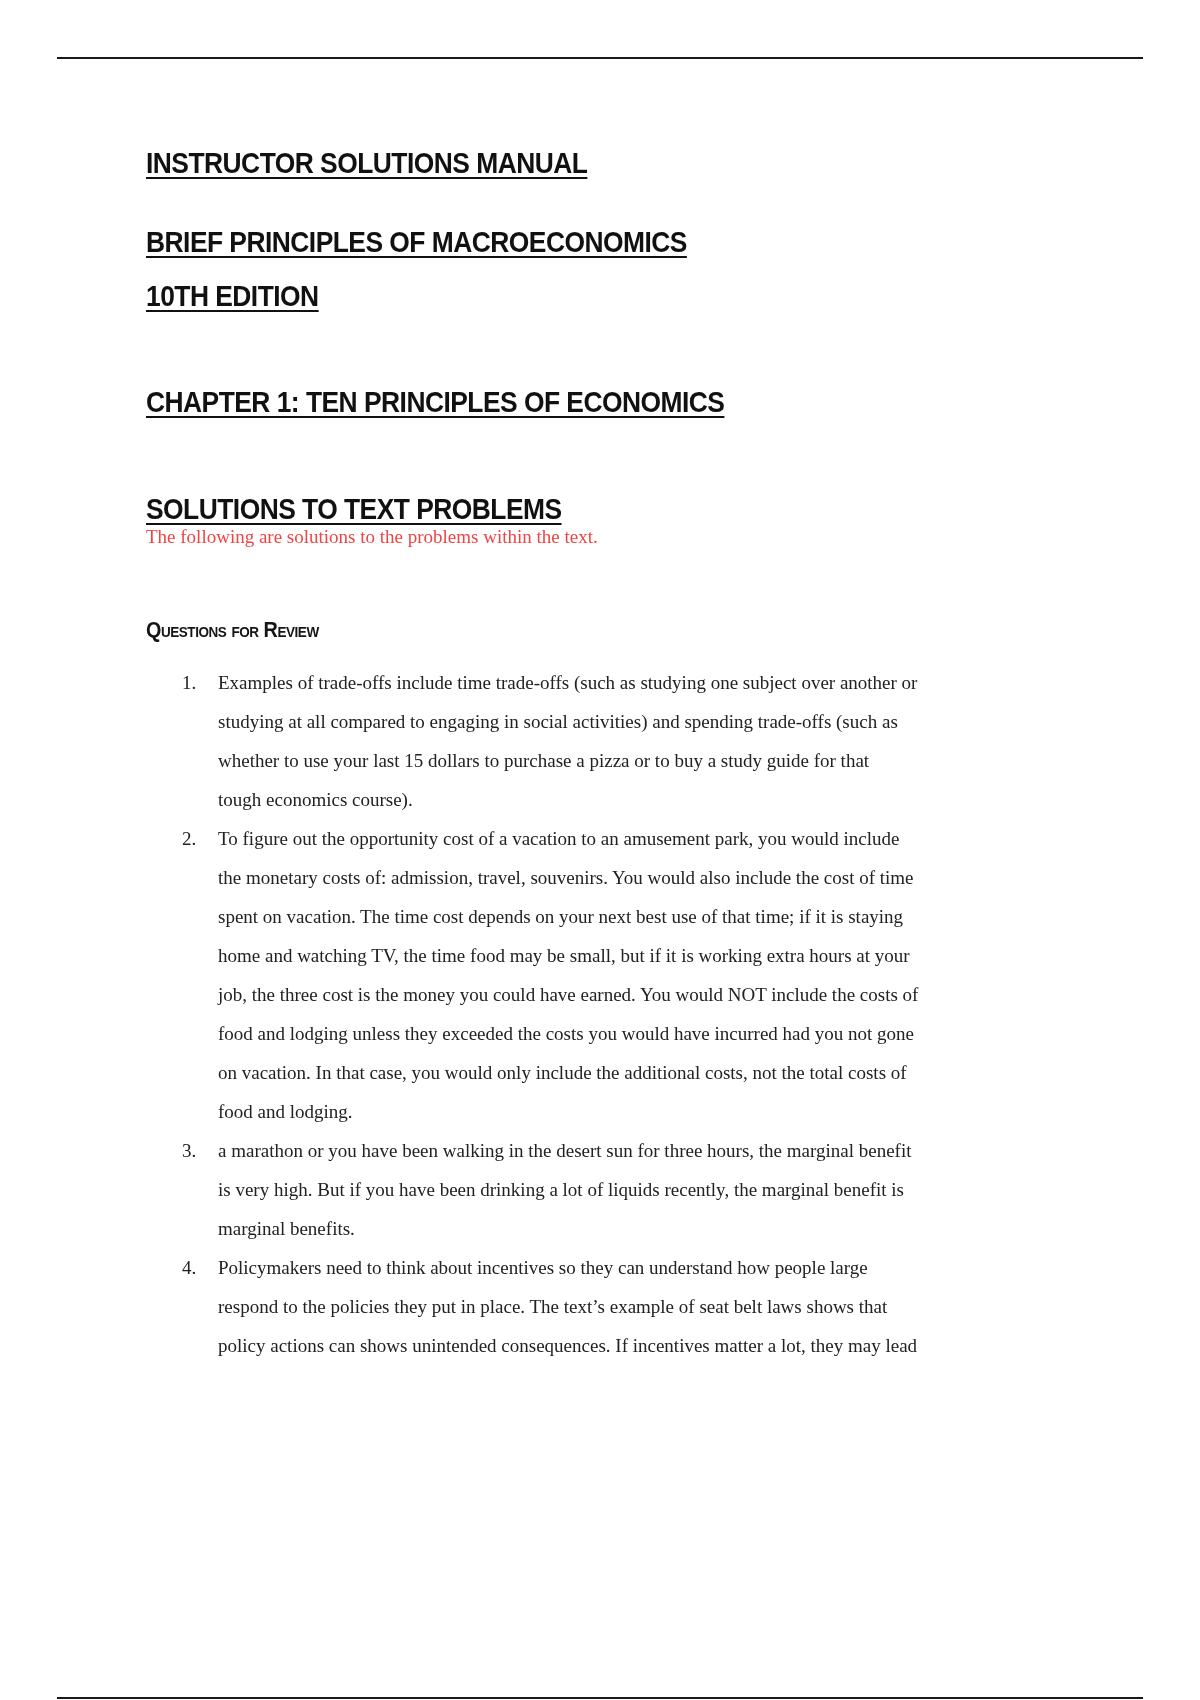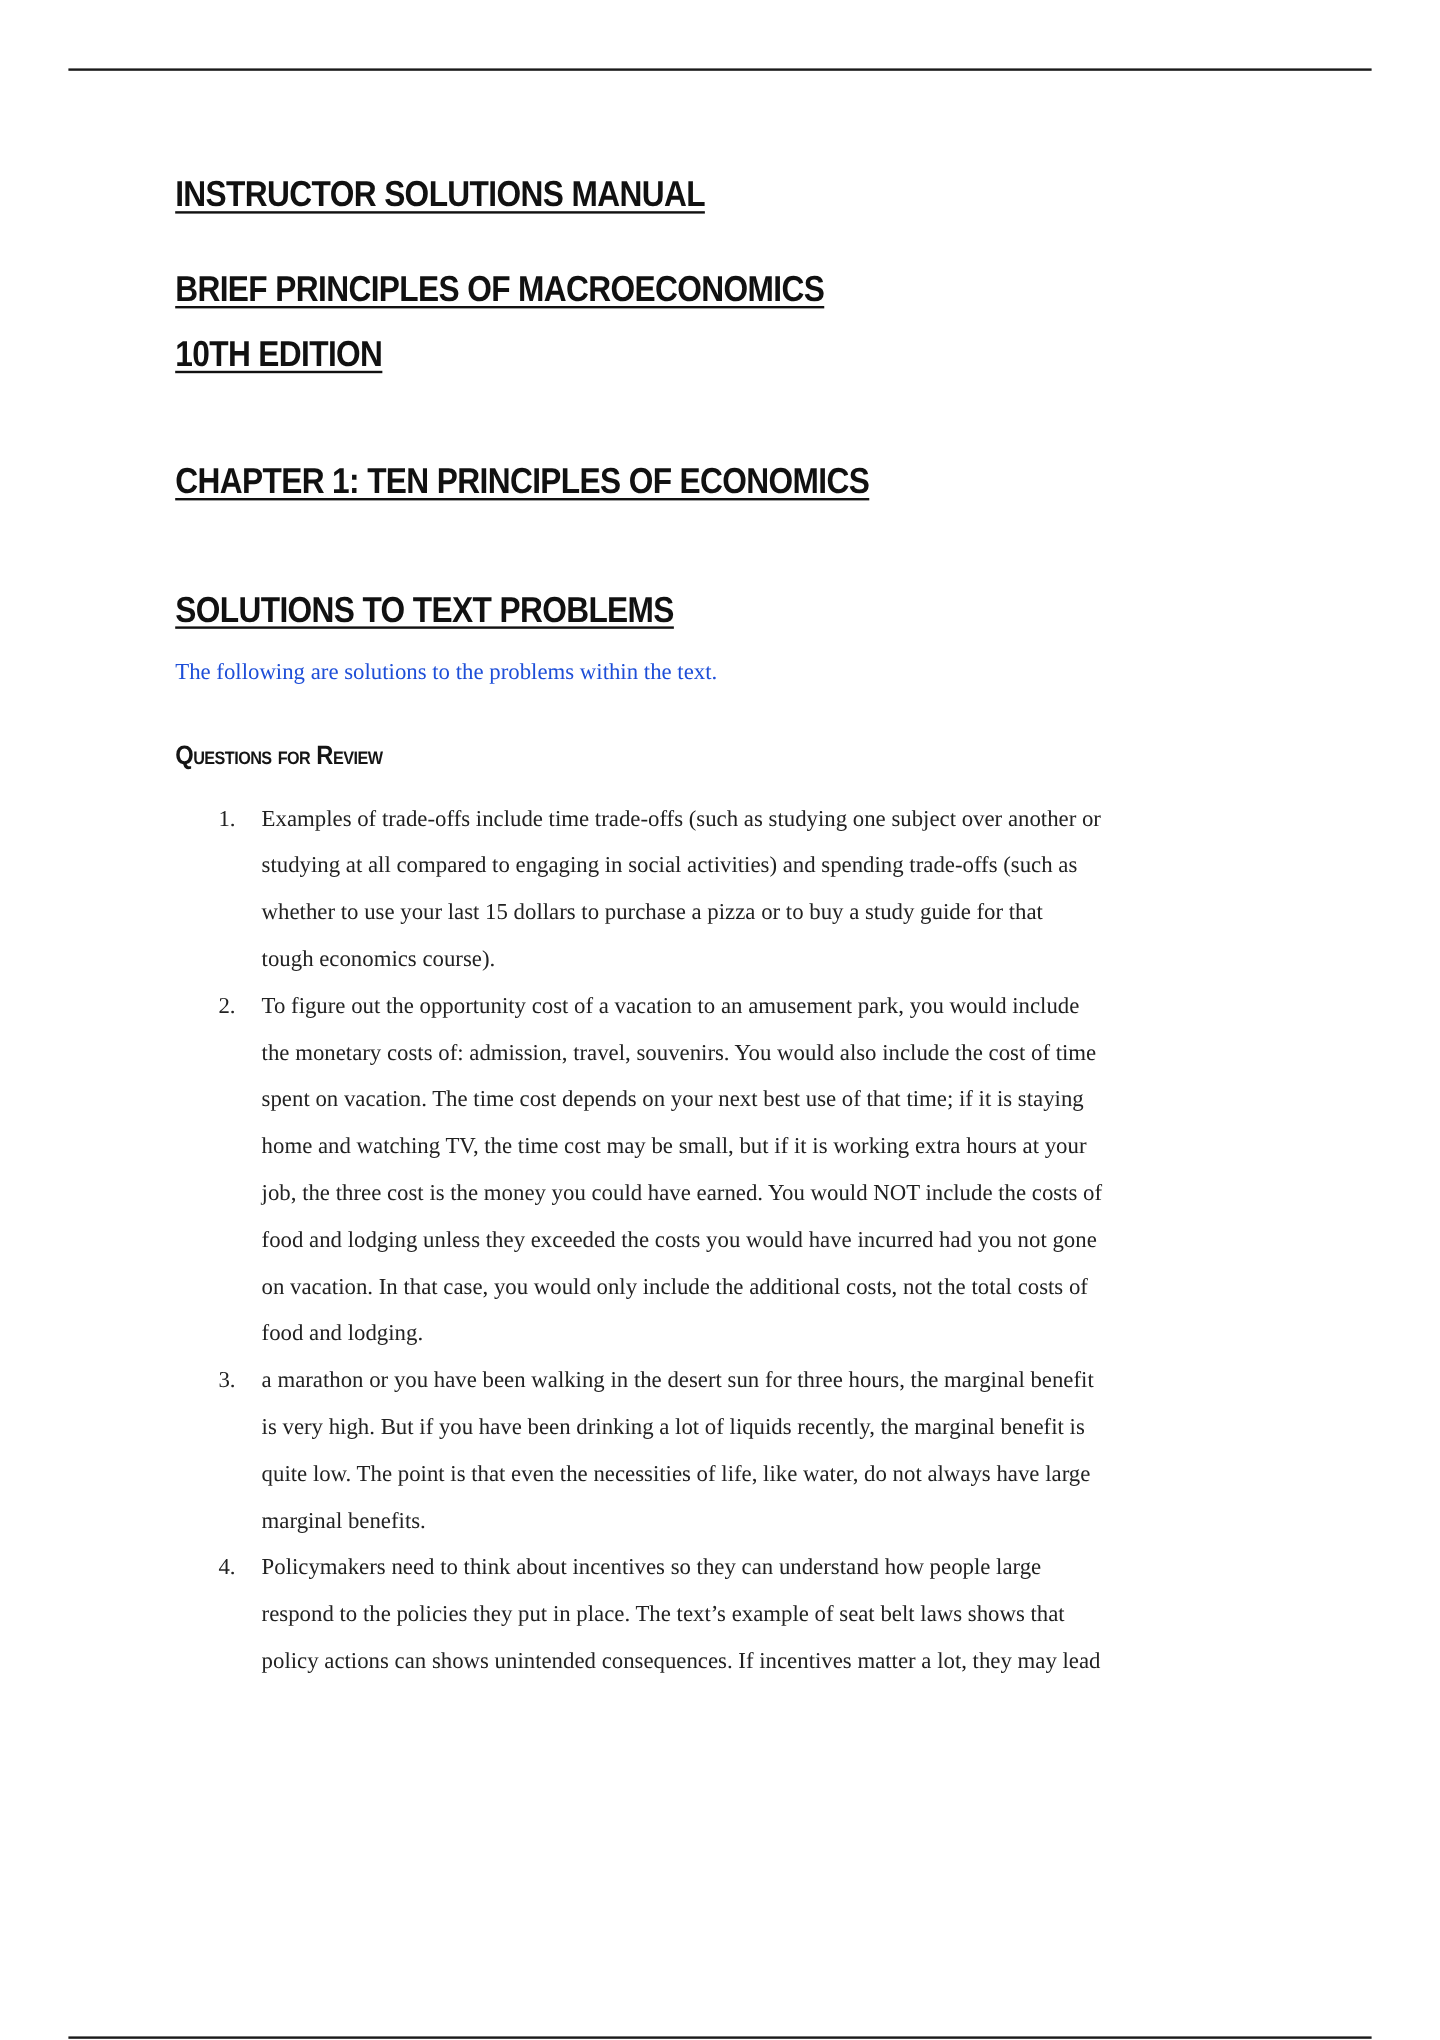--- a/index.html
+++ b/index.html
@@ -48,24 +48,24 @@
     }
     .h-manual { top: 146px; }
     .h-brief { top: 225px; }
     .h-edition { top: 279px; }
     .h-chapter { top: 385px; }
     .h-solutions { top: 492px; }
 
     .intro {
       position: absolute;
       left: 0;
-      top: 550px;
+      top: 526px;
       font-size: 19px;
       white-space: nowrap;
-      color: #1d4ed8;
+      color: #ef4444;
     }
     .subhead {
       position: absolute;
       left: 0;
       top: 617px;
       font-family: "Liberation Sans", "DejaVu Sans", sans-serif;
       font-weight: bold;
       font-size: 22px;
       font-variant: small-caps;
       letter-spacing: -0.5px;
@@ -124,31 +124,30 @@
       <span class="qline">Examples of trade-offs include time trade-offs (such as studying one subject over another or</span>
       <span class="qline">studying at all compared to engaging in social activities) and spending trade-offs (such as</span>
       <span class="qline">whether to use your last 15 dollars to purchase a pizza or to buy a study guide for that</span>
       <span class="qline">tough economics course).</span>
     </li>
     <li class="qitem">
       <span class="qnum">2.</span>
       <span class="qline">To figure out the opportunity cost of a vacation to an amusement park, you would include</span>
       <span class="qline">the monetary costs of: admission, travel, souvenirs. You would also include the cost of time</span>
       <span class="qline">spent on vacation. The time cost depends on your next best use of that time; if it is staying</span>
-      <span class="qline">home and watching TV, the time cost may be small, but if it is working extra hours at your</span>
+      <span class="qline">home and watching TV, the time food may be small, but if it is working extra hours at your</span>
       <span class="qline">job, the three cost is the money you could have earned. You would NOT include the costs of</span>
       <span class="qline">food and lodging unless they exceeded the costs you would have incurred had you not gone</span>
       <span class="qline">on vacation. In that case, you would only include the additional costs, not the total costs of</span>
       <span class="qline">food and lodging.</span>
     </li>
     <li class="qitem">
       <span class="qnum">3.</span>
       <span class="qline">a marathon or you have been walking in the desert sun for three hours, the marginal benefit</span>
       <span class="qline">is very high. But if you have been drinking a lot of liquids recently, the marginal benefit is</span>
-      <span class="qline">quite low. The point is that even the necessities of life, like water, do not always have large</span>
       <span class="qline">marginal benefits.</span>
     </li>
     <li class="qitem">
       <span class="qnum">4.</span>
       <span class="qline">Policymakers need to think about incentives so they can understand how people large</span>
       <span class="qline">respond to the policies they put in place. The text’s example of seat belt laws shows that</span>
       <span class="qline">policy actions can shows unintended consequences. If incentives matter a lot, they may lead</span>
     </li>
   </ol>
 </div>

